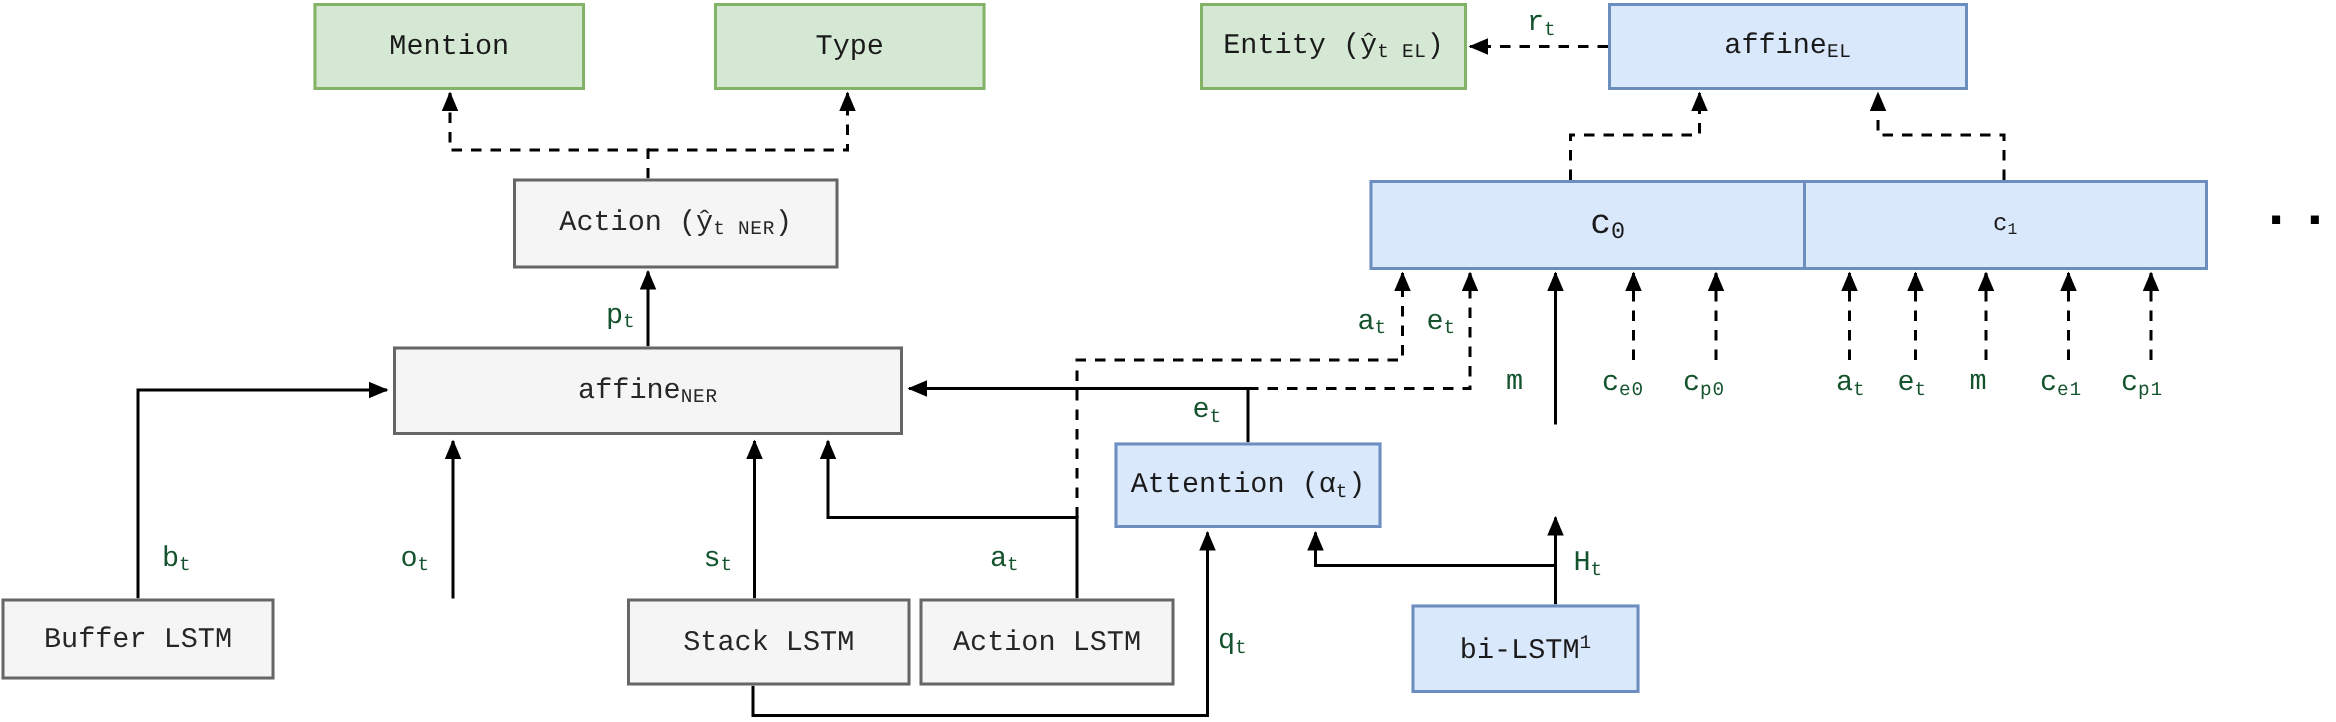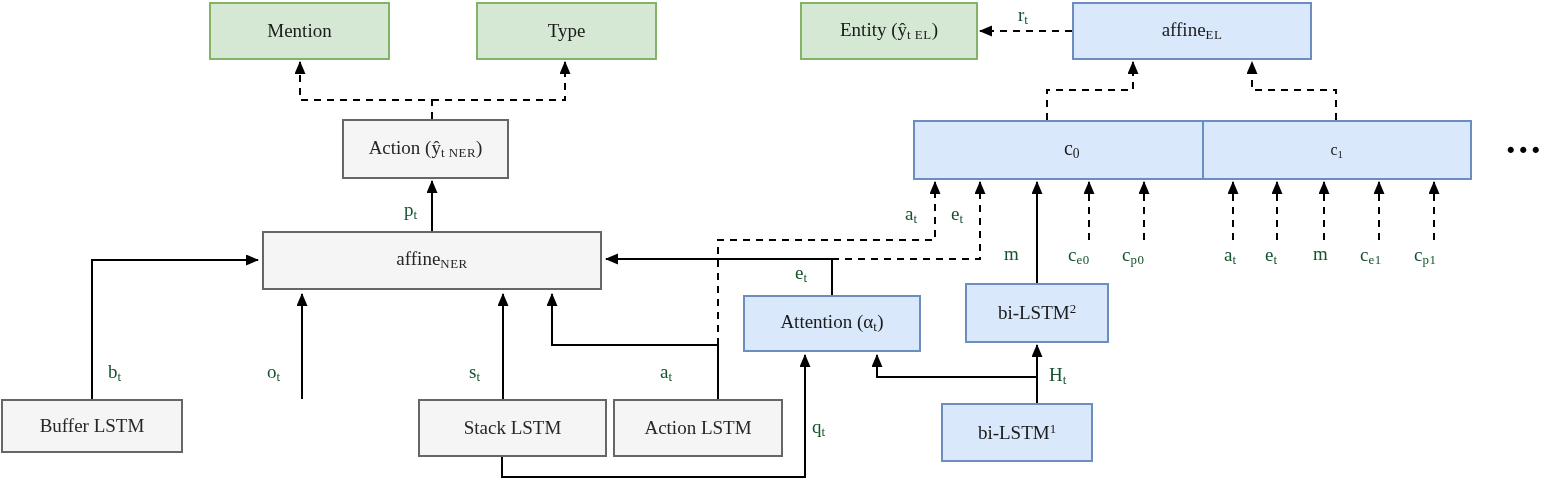--- a/index.html
+++ b/index.html
@@ -1,20 +1,20 @@
 <!DOCTYPE html>
 <html><head>
 <meta charset="utf-8">
 <style>
   html,body{margin:0;padding:0;background:#ffffff;}
   #canvas{
     position:relative;
     width:1557px;height:481px;
     background:#ffffff;
-    font-family:Liberation Serif, serif;
+    font-family:Liberation Mono, monospace;
     color:#1a1a1a;
     overflow:hidden;
   }
   #edges{position:absolute;left:0;top:0;}
   .node{
     position:absolute;
     box-sizing:border-box;
     border:2px solid #666666;
     background:#f5f5f5;
     display:flex;align-items:center;justify-content:center;
@@ -91,37 +91,34 @@
   </div>
   <div class="node green" style="left:476px;top:2px;width:181px;height:58px">
     <span>Type</span>
   </div>
   <div class="node blue" style="left:1072px;top:2px;width:240px;height:58px">
     <span><span>affine</span><span class="sub">EL</span></span>
   </div>
   <div class="node green" style="left:800px;top:2px;width:178px;height:58px">
     <span><span>Entity (ŷ</span><span class="sub">t EL</span><span>)</span></span>
   </div>
-  <div class="node gray" style="left:342px;top:119px;width:167px;height:60px">
+  <div class="node gray" style="left:342px;top:119px;width:217px;height:60px">
     <span><span>Action (ŷ</span><span class="sub">t NER</span><span>)</span></span>
   </div>
   <div class="node gray" style="left:262px;top:231px;width:340px;height:59px">
     <span><span>affine</span><span class="sub">NER</span></span>
   </div>
-  <div class="node blue" style="left:913px;top:120px;width:318px;height:60px;font-size:20px">
+  <div class="node blue" style="left:913px;top:120px;width:318px;height:60px;font-size:23px">
     <span><span>c</span><span class="sub">0</span></span>
   </div>
   <div class="node blue" style="left:1202px;top:120px;width:270px;height:60px;font-size:16px">
     <span><span>c</span><span class="sub">1</span></span>
   </div>
   <div class="node blue" style="left:743px;top:295px;width:178px;height:57px">
     <span><span>Attention (α</span><span class="sub">t</span><span>)</span></span>
-  </div>
-  <div class="node blue" style="left:965px;top:283px;width:144px;height:60px">
-    <span><span>bi-LSTM</span><span class="sup">2</span></span>
   </div>
   <div class="node blue" style="left:941px;top:403px;width:152px;height:59px">
     <span><span>bi-LSTM</span><span class="sup">1</span></span>
   </div>
   <div class="node gray" style="left:1px;top:399px;width:182px;height:54px">
     <span>Buffer LSTM</span>
   </div>
   <div class="node gray" style="left:418px;top:399px;width:189px;height:58px">
     <span>Stack LSTM</span>
   </div>

